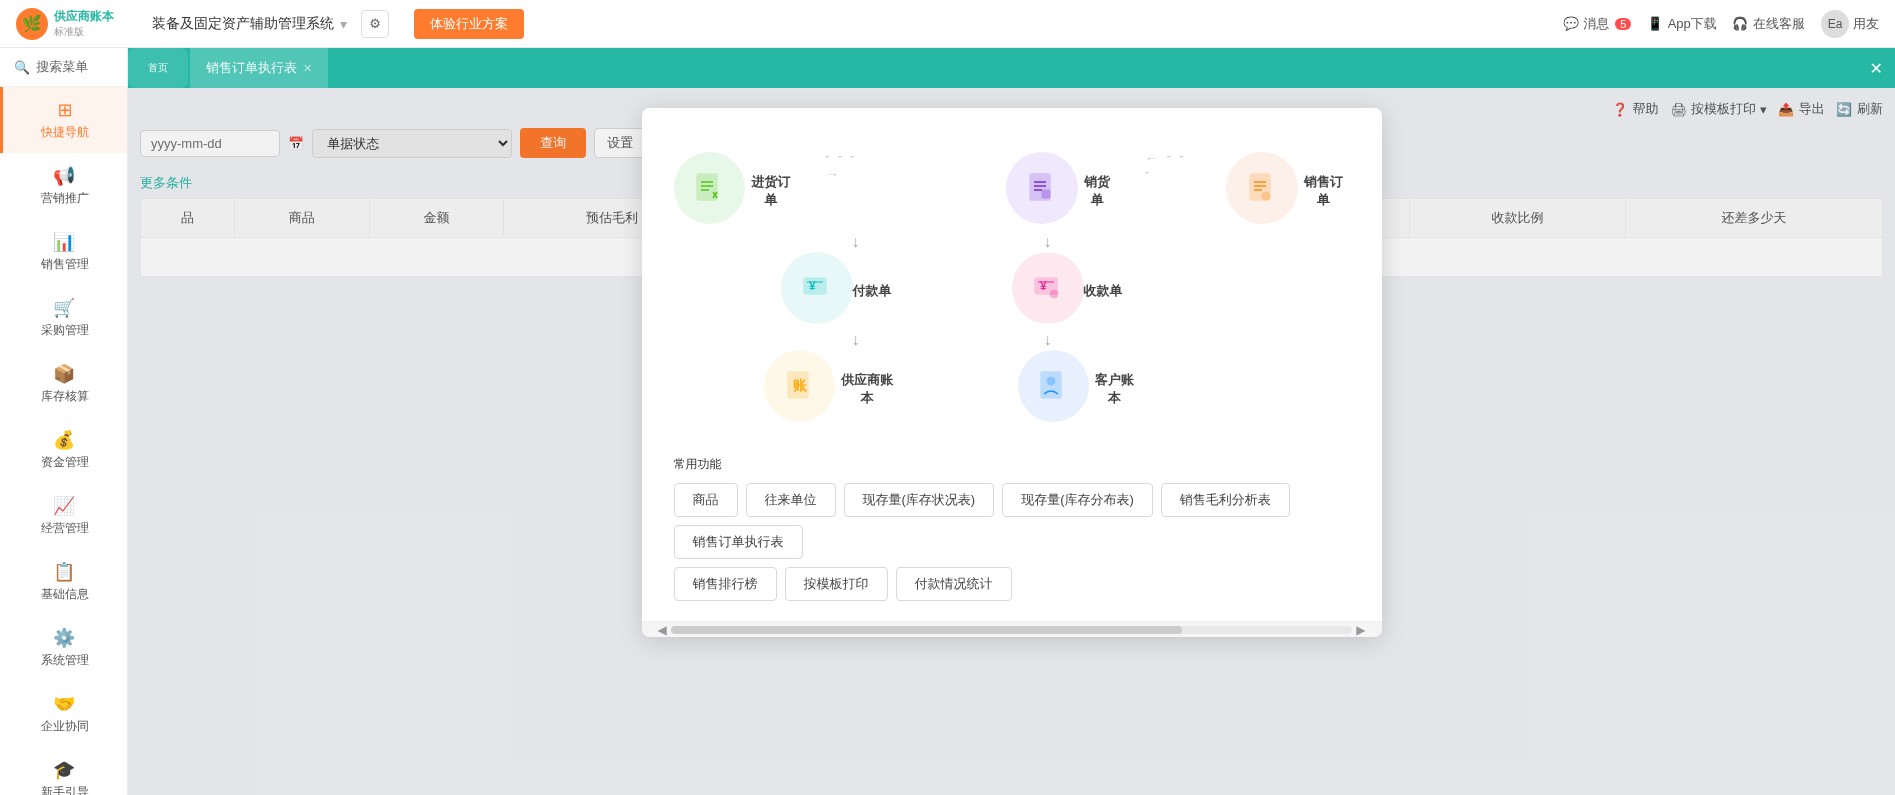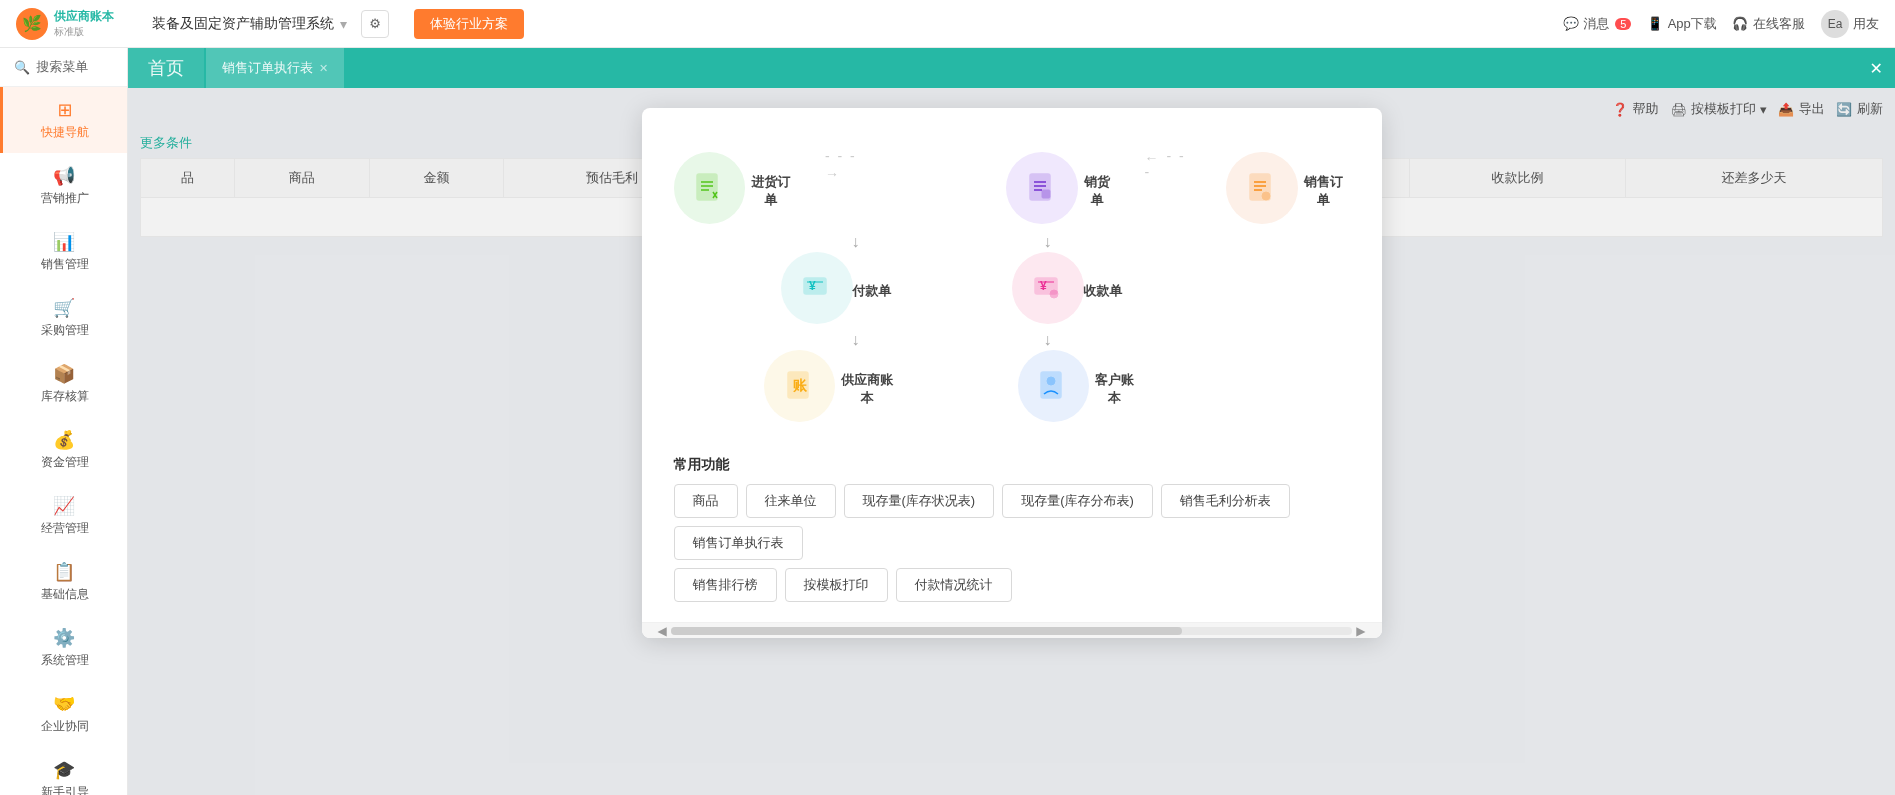--- a/index.html
+++ b/index.html
@@ -30,21 +30,21 @@
     .user-avatar { width: 28px; height: 28px; background: #ddd; border-radius: 50%; display: flex; align-items: center; justify-content: center; font-size: 12px; overflow: hidden; }
 
     
     .sidebar-search { display: flex; align-items: center; padding: 10px 8px; border-bottom: 1px solid #f0f0f0; cursor: pointer; color: #666; font-size: 13px; }
     .sidebar-search span { margin-left: 6px; }
     .sidebar-item { display: flex; flex-direction: column; align-items: center; padding: 12px 4px; cursor: pointer; color: #555; font-size: 12px; border-left: 3px solid transparent; }
     .sidebar-item.active { background: #fff3ed; color: #ff7b2e; border-left-color: #ff7b2e; }
     .sidebar-item .icon { font-size: 18px; margin-bottom: 3px; }
 
     
-    .tab-home { padding: 0 20px; height: 40px; display: flex; align-items: center; color: rgba(255,255,255,0.9); font-size: 18px; cursor: pointer; background: rgba(255,255,255,0.1); }
+    .tab-home { padding: 0 20px; height: 40px; display: flex; align-items: center; color: rgba(255,255,255,0.9); font-size: 10px; cursor: pointer; background: rgba(255,255,255,0.1); border-radius: 7px; }
     .tab-item { padding: 0 16px; height: 56px; display: flex; align-items: center; color: rgba(255,255,255,0.9); font-size: 13px; cursor: pointer; background: rgba(255,255,255,0.2); margin-left: 2px; border-radius: 4px 4px 0 0; }
     .tab-item .close-btn { margin-left: 6px; font-size: 11px; opacity: 0.7; }
     .tab-bar-close { margin-left: auto; margin-right: 12px; color: white; cursor: pointer; font-size: 16px; }
 
     
     .page-inner { padding: 12px; height: 100%; overflow: auto; }
     .toolbar { display: flex; align-items: center; justify-content: flex-end; gap: 12px; margin-bottom: 10px; }
     .toolbar-btn { display: flex; align-items: center; gap: 4px; color: #555; cursor: pointer; font-size: 13px; }
     .search-bar { display: flex; align-items: center; gap: 8px; margin-bottom: 10px; flex-wrap: wrap; }
     .date-input { border: 1px solid #d9d9d9; border-radius: 4px; padding: 5px 10px; width: 140px; font-size: 13px; color: #bbb; }
@@ -70,21 +70,21 @@
     .flow-circle.purple { background: #f0e8fd; }
     .flow-circle.orange { background: #fdf0e8; }
     .flow-circle.teal { background: #e8f8f8; }
     .flow-circle.pink { background: #fde8f0; }
     .flow-circle.yellow { background: #fdf8e8; }
     .flow-circle.blue-light { background: #e8f0fd; }
     .flow-label { font-size: 13px; color: #444; text-align: center; }
 
     
     .common-functions { margin-top: 20px; }
-    .common-functions-title { font-size: 14px; color: #333; margin-bottom: 10px; font-weight: 700; }
+    .common-functions-title { font-size: 12px; color: #333; margin-bottom: 10px; font-weight: 400; }
     .function-buttons { display: flex; flex-wrap: wrap; gap: 8px; }
     .function-btn { border: 1px solid #d9d9d9; background: white; color: #444; padding: 7px 18px; border-radius: 4px; cursor: pointer; font-size: 13px; }
 
     
     .modal-scrollbar-area { height: 16px; background: #f5f5f5; display: flex; align-items: center; padding: 0 12px; margin-top: 8px; border-top: 1px solid #f0f0f0; }
     .modal-scrollbar-track { flex: 1; height: 8px; background: #e8e8e8; border-radius: 4px; position: relative; }
     .modal-scrollbar-thumb { height: 8px; background: #ccc; border-radius: 4px; width: 75%; position: absolute; left: 0; }
     .scroll-arrow { color: #999; cursor: pointer; font-size: 12px; padding: 0 4px; }
 
     
@@ -217,20 +217,29 @@
             <div class="toolbar-btn">
               <span>📤</span>
               <span>导出</span>
             </div>
             <div class="toolbar-btn">
               <span>🔄</span>
               <span>刷新</span>
             </div>
           </div>
 
+          <div class="search-bar">
+            <input class="date-input" type="text" placeholder="yyyy-mm-dd" style="">
+            <span style="color:#999;">📅</span>
+            <select class="status-select">
+              <option>单据状态</option>
+            </select>
+            <button class="search-btn">查询</button>
+            <button class="settings-btn">设置</button>
+          </div>
           <div class="more-conditions">更多条件</div>
 
           <table class="data-table">
             <thead>
               <tr>
                 <th>品</th>
                 <th>商品</th>
                 <th>金额</th>
                 <th>预估毛利</th>
                 <th>预估毛利率</th>

